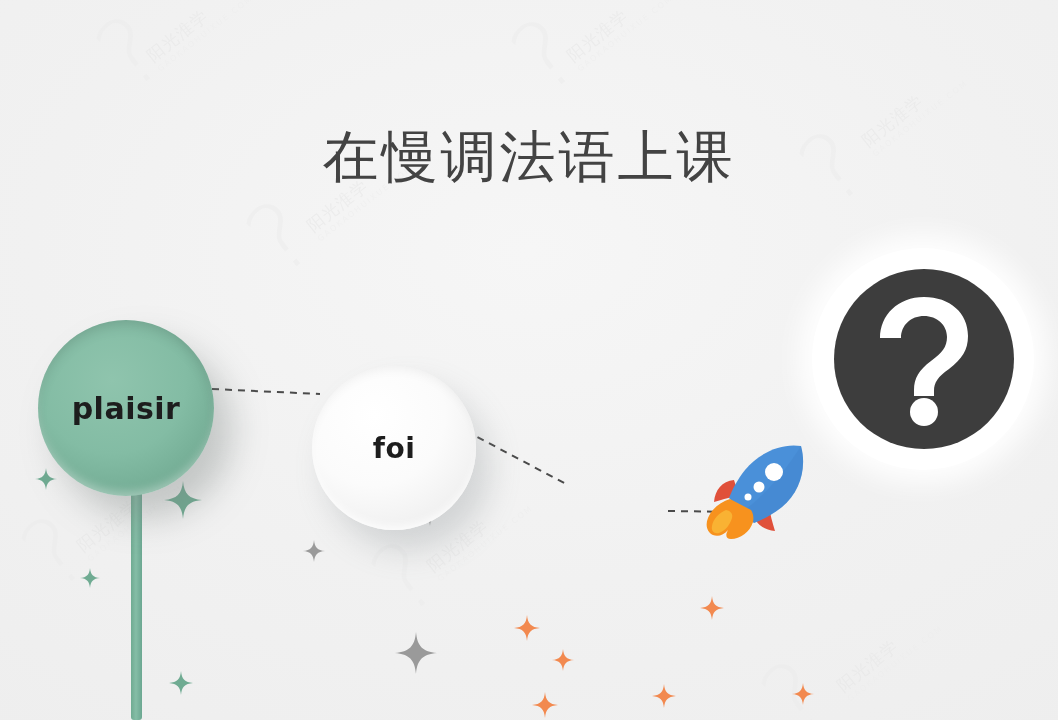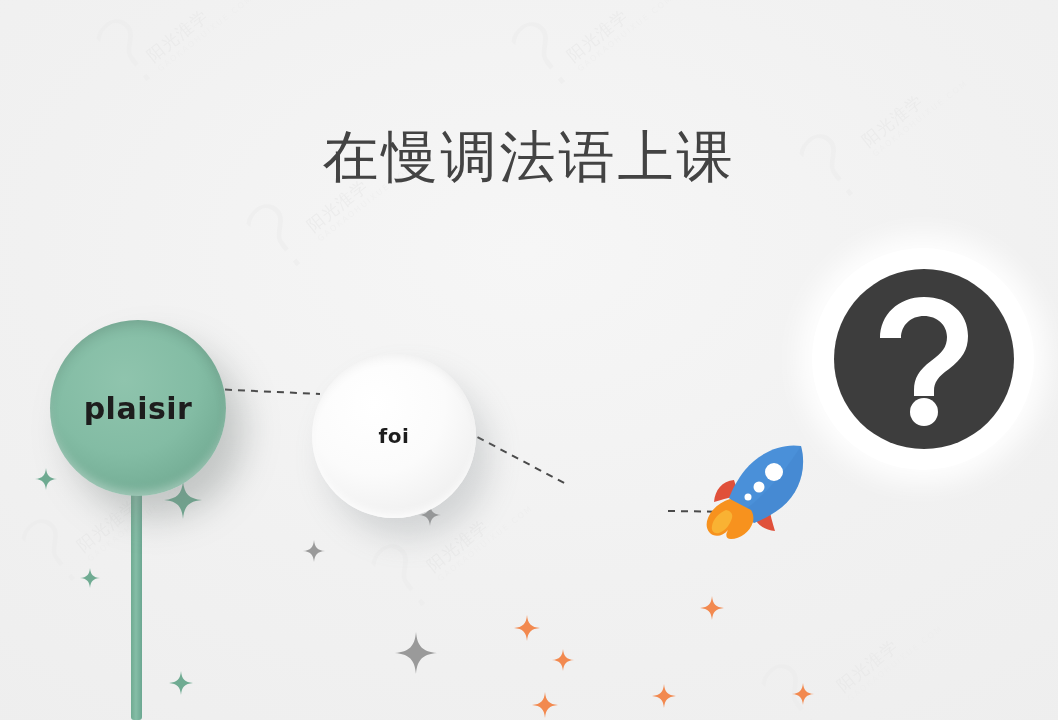--- a/index.html
+++ b/index.html
@@ -97,38 +97,38 @@
     border-radius: 50%;
     display: flex;
     align-items: center;
     justify-content: center;
     font-family: "DejaVu Sans", sans-serif;
     font-weight: bold;
     color: #1d1d1d;
     letter-spacing: 0.5px;
   }
   .bubble-green {
-    left: 50px;
+    left: 38px;
     top: 320px;
     width: 176px;
     height: 176px;
     font-size: 30px;
     background:
       radial-gradient(circle at 42% 34%, #8fc4ad 0%, #83bca4 48%, #72ab93 78%, #6aa48c 100%);
     box-shadow:
       inset 0 -7px 10px -3px rgba(255,255,255,0.35),
       inset 0 8px 14px -4px rgba(0,0,0,0.14),
       18px 22px 34px rgba(120,130,125,0.38);
   }
   .bubble-white {
     left: 312px;
-    top: 354px;
+    top: 366px;
     width: 164px;
     height: 164px;
-    font-size: 20px;
+    font-size: 28px;
     background:
       radial-gradient(circle at 38% 30%, #ffffff 0%, #fbfbfb 46%, #efefef 80%, #e6e6e6 100%);
     box-shadow:
       inset 0 -6px 10px -3px rgba(255,255,255,0.9),
       inset 0 7px 12px -5px rgba(0,0,0,0.06),
       14px 20px 30px rgba(140,145,148,0.30);
   }
   .bubble-orange {
     left: 527px;
     top: 464px;

